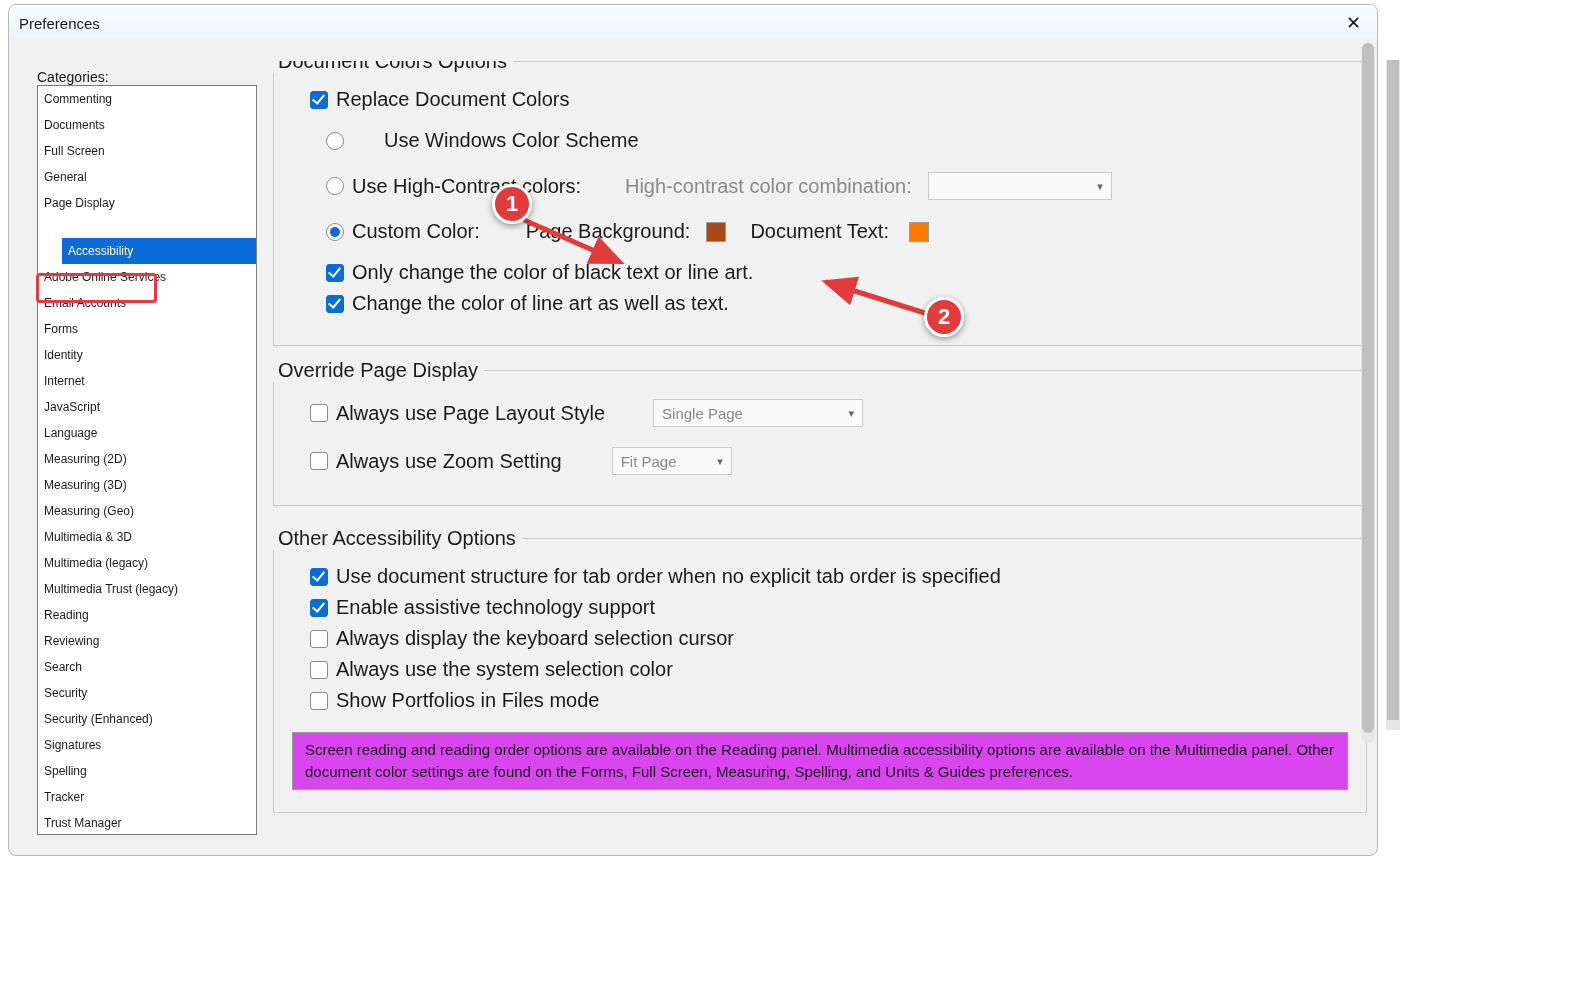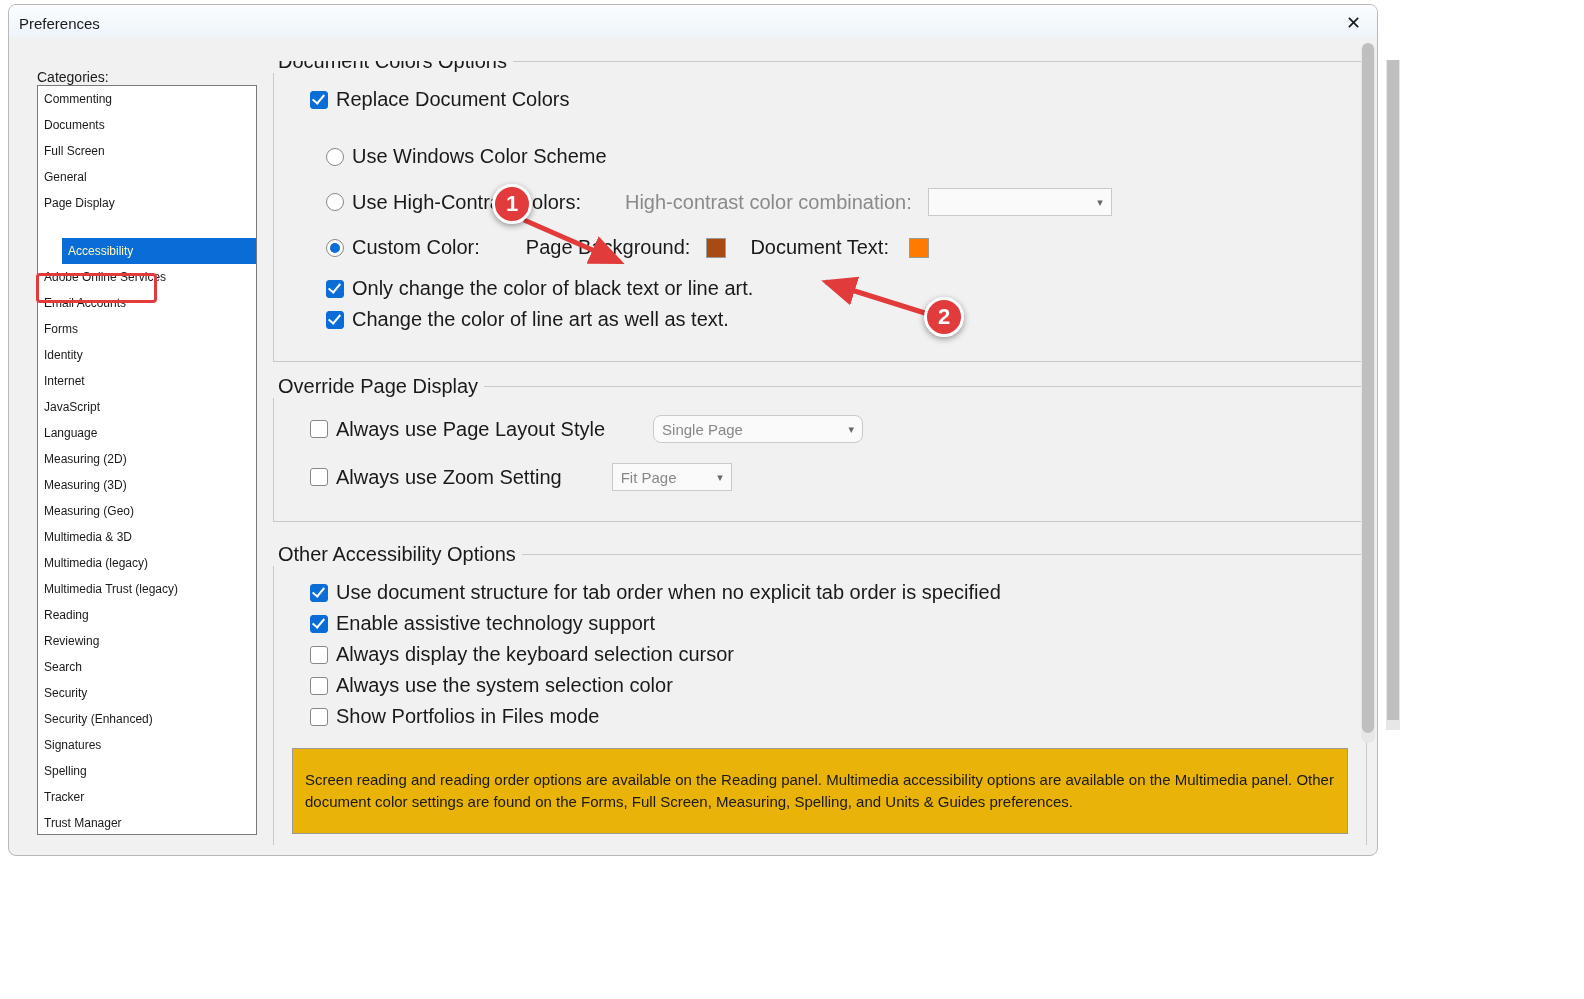--- a/index.html
+++ b/index.html
@@ -120,28 +120,28 @@
   display: inline-block;
 }
 .select {
   border: 1px solid #c9c9c9;
   background: #fafafa;
   height: 28px;
   display: inline-flex; align-items: center; justify-content: space-between;
   padding: 0 8px; color: #888;
 }
 .select.w180 { width: 184px; }
-.select.w200 { width: 210px; border-radius: 8px; }
+.select.w200 { width: 210px; }
 .select.w120 { width: 120px; }
 .caret { font-size: 11px; color: #666; }
 .disabled-text { color: #8a8a8a; }
 .info-box {
   border: 1px solid #9a9a9a;
-  background: #eab308;
-  padding: 20px 12px;
+  background: #d946ef;
+  padding: 6px 12px;
   font-size: 15px;
   line-height: 22px;
   margin-top: 20px;
 }
 .callout {
   position: absolute;
   width: 40px; height: 40px;
   background: #e23b3b;
   border: 3px solid #fff;
   border-radius: 50%;
@@ -231,21 +231,21 @@
       <div class="scroll-area">
 
         <div class="fieldset">
           <div class="legend">Document Colors Options</div>
 
           <div class="row indent1">
             <span class="chk on"></span>
             <span class="lbl">Replace Document Colors</span>
           </div>
 
-          <div class="row indent2" style="margin-top:34px;">
+          <div class="row indent2" style="margin-top:18px;gap:32px;">
             <span class="rdo"></span>
             <span class="lbl">Use Windows Color Scheme</span>
           </div>
 
           <div class="row indent2" style="margin-top:20px;">
             <span class="rdo"></span>
             <span class="lbl">Use High-Contrast colors:</span>
             <span style="width:44px;"></span>
             <span class="lbl disabled-text">High-contrast color combination:</span>
             <span style="width:16px;"></span>

